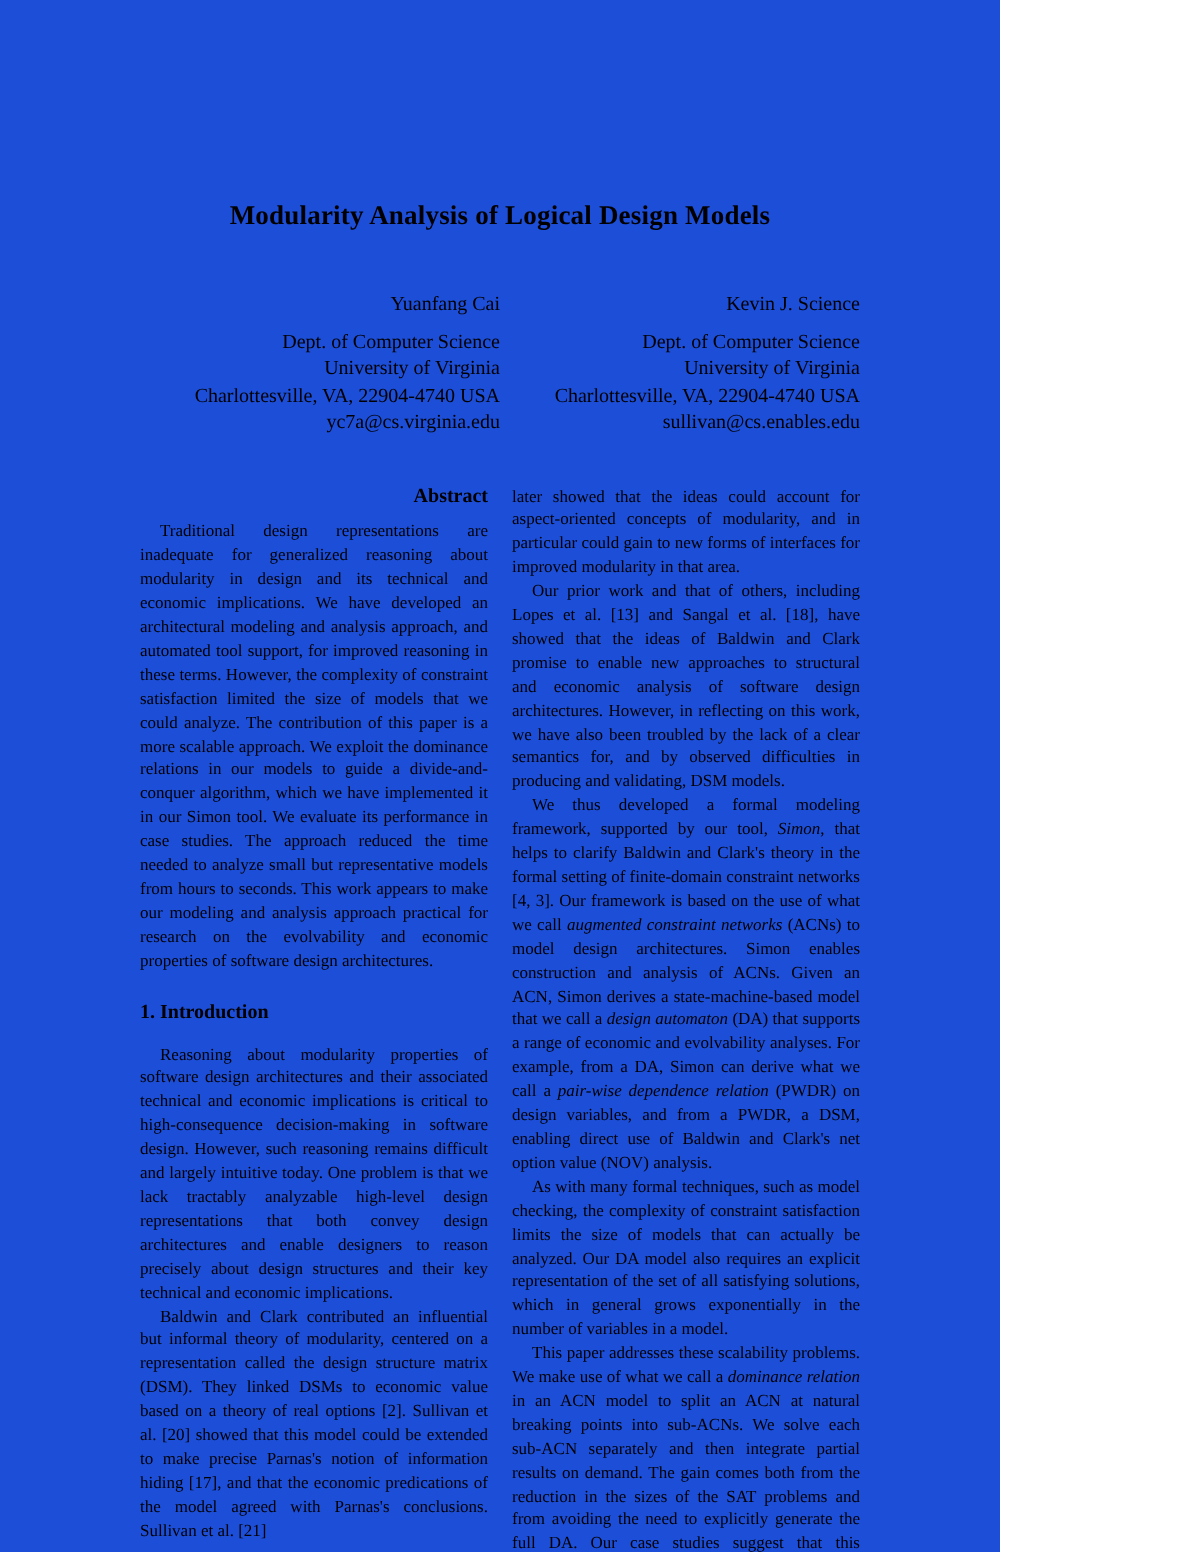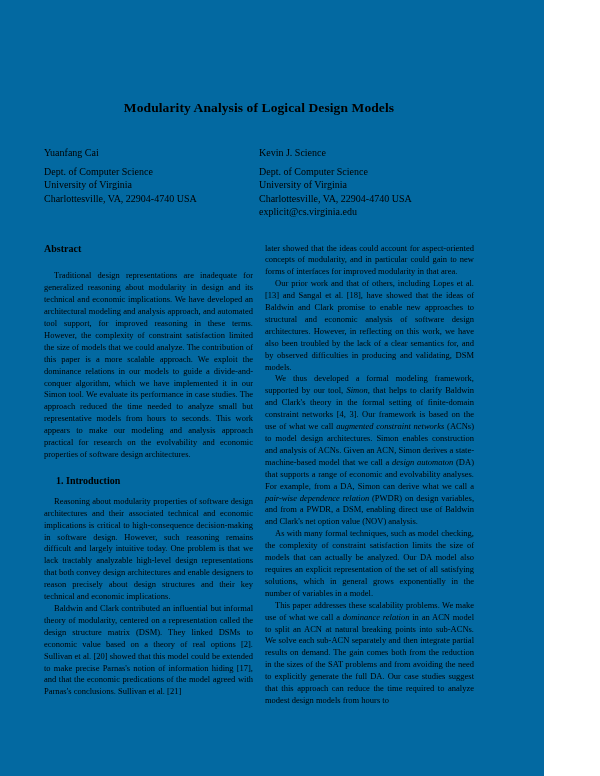--- a/index.html
+++ b/index.html
@@ -5,92 +5,93 @@
   * { margin: 0; padding: 0; box-sizing: border-box; }
   html, body { background: #ffffff; }
   body {
     width: 600px;
     height: 776px;
     font-family: "Liberation Serif", serif;
     color: #000000;
     overflow: hidden;
   }
   .page {
-    width: 544px;
+    width: 500px;
     height: 776px;
-    background: #0369a1;
-    padding: 100px 70px 30px 44px;
+    background: #1d4ed8;
+    padding: 100px 70px 30px 70px;
   }
   .title {
     font-size: 13.5px;
     font-weight: bold;
     text-align: center;
     margin-bottom: 30px;
     letter-spacing: 0.1px;
   }
   .authors {
     display: flex;
     justify-content: space-between;
     margin-bottom: 24px;
   }
   .author {
     width: 50%;
-    text-align: left;
+    text-align: right;
     font-size: 10px;
     line-height: 13.5px;
   }
   .author .author-name { margin-bottom: 5px; }
   .columns {
     display: flex;
     gap: 12px;
   }
   .col {
     width: 224px;
     font-size: 8.5px;
     line-height: 11.9px;
     text-align: justify;
   }
   .abstract-heading {
     font-size: 10px;
     font-weight: bold;
-    text-align: left;
-    margin-bottom: 16px;
+    text-align: right;
+    margin-bottom: 6px;
   }
   .abstract-text {
     text-indent: 10px;
     margin-bottom: 14px;
   }
   .section-heading {
     font-size: 10px;
     font-weight: bold;
-    margin: 14px 0 9px 12px;
+    margin: 14px 0 9px 0;
   }
   p.body-para { text-indent: 10px; }
   p.body-para.noindent { text-indent: 0; }
 </style>
 </head>
 <body>
 
 <div class="page">
 
   <h1 class="title">Modularity Analysis of Logical Design Models</h1>
 
   <div class="authors">
     <div class="author">
       <div class="author-name">Yuanfang Cai</div>
       <div>Dept. of Computer Science</div>
       <div>University of Virginia</div>
       <div>Charlottesville, VA, 22904-4740 USA</div>
+      <div>yc7a@cs.virginia.edu</div>
     </div>
     <div class="author">
       <div class="author-name">Kevin J. Science</div>
       <div>Dept. of Computer Science</div>
       <div>University of Virginia</div>
       <div>Charlottesville, VA, 22904-4740 USA</div>
-      <div>explicit@cs.virginia.edu</div>
+      <div>sullivan@cs.enables.edu</div>
     </div>
   </div>
 
   <div class="columns">
     <div class="col">
       <h2 class="abstract-heading">Abstract</h2>
       <p class="abstract-text">Traditional design representations are inadequate for generalized reasoning about modularity in design and its technical and economic implications. We have developed an architectural modeling and analysis approach, and automated tool support, for improved reasoning in these terms. However, the complexity of constraint satisfaction limited the size of models that we could analyze. The contribution of this paper is a more scalable approach. We exploit the dominance relations in our models to guide a divide-and-conquer algorithm, which we have implemented it in our Simon tool. We evaluate its performance in case studies. The approach reduced the time needed to analyze small but representative models from hours to seconds. This work appears to make our modeling and analysis approach practical for research on the evolvability and economic properties of software design architectures.</p>
       <h2 class="section-heading">1. Introduction</h2>
       <div>
           <p class="body-para"><span>Reasoning about modularity properties of software design architectures and their associated technical and economic implications is critical to high-consequence decision-making in software design. However, such reasoning remains difficult and largely intuitive today. One problem is that we lack tractably analyzable high-level design representations that both convey design architectures and enable designers to reason precisely about design structures and their key technical and economic implications.</span></p>

